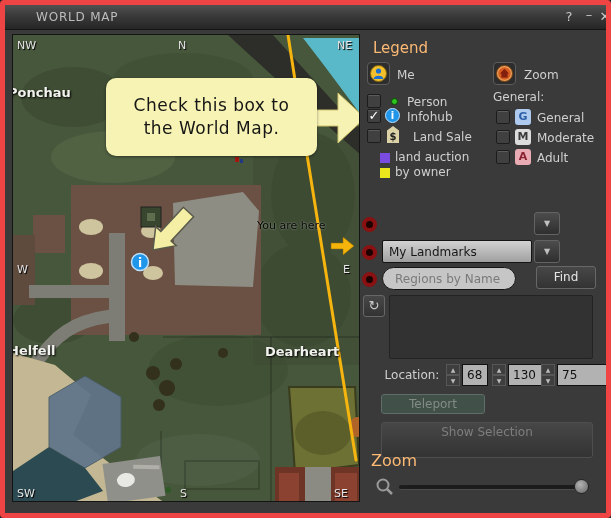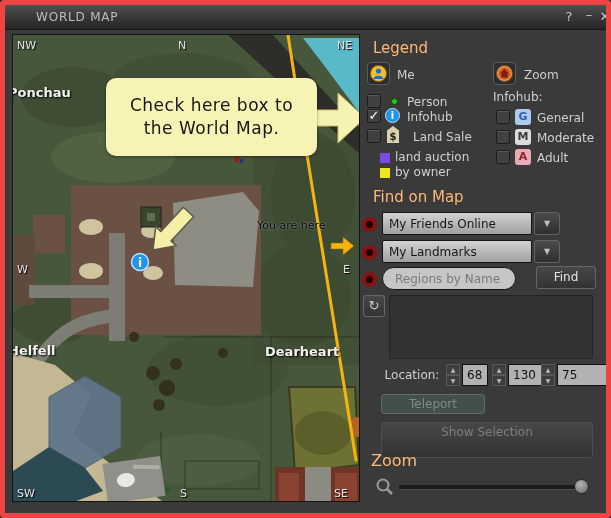--- a/index.html
+++ b/index.html
@@ -153,21 +153,21 @@
     <span class="mlabel" style="left:4px;top:452px">SW</span>
     <span class="mlabel" style="left:167px;top:452px">S</span>
     <span class="mlabel" style="left:321px;top:452px">SE</span>
 
     <span class="rlabel" style="left:-5px;top:50px">Ponchau</span>
     <span class="rlabel" style="left:-5px;top:308px">Helfell</span>
     <span class="rlabel" style="left:252px;top:309px">Dearheart</span>
     <span id="youarehere">You are here</span>
 
     <div id="callout">
-      <div>Check here box to</div>
+      <div>Check this box to</div>
       <div>the World Map.</div>
     </div>
   </div>
 
   <span class="heading" style="left:368px;top:34px">Legend</span>
 
   <div class="iconbtn" style="left:362px;top:57px">
     <svg width="17" height="17">
       <circle cx="8.5" cy="8.5" r="8" fill="#f2c02c" stroke="#8a6a10"></circle>
       <circle cx="8.5" cy="6" r="2.6" fill="#1a6fd0"></circle>
@@ -195,35 +195,33 @@
 
   <div class="cb" style="left:362px;top:124px"></div>
   <span style="position:absolute;left:382px;top:121px;width:12px;height:17px;background:#dcd2a8;clip-path:polygon(50% 0,100% 26%,100% 100%,0 100%,0 26%);color:#222;font-weight:bold;font-size:10px;text-align:center;line-height:22px">$</span>
   <span class="lbl" style="left:408px;top:125px">Land Sale</span>
 
   <span class="swatch" style="left:375px;top:148px;background:#7a4be0"></span>
   <span class="lbl" style="left:390px;top:145px">land auction</span>
   <span class="swatch" style="left:375px;top:163px;background:#ece61c"></span>
   <span class="lbl" style="left:390px;top:160px">by owner</span>
 
-  <span class="lbl" style="left:488px;top:85px">Infohub:</span>
+  <span class="lbl" style="left:488px;top:85px">General:</span>
   <div class="cb" style="left:491px;top:105px"></div>
   <span class="badge" style="left:510px;top:104px;background:#aecbef;color:#2a5fa8">G</span>
   <span class="lbl" style="left:532px;top:106px">General</span>
   <div class="cb" style="left:491px;top:125px"></div>
   <span class="badge" style="left:510px;top:124px;background:#dcdcdc;color:#3c3c3c">M</span>
   <span class="lbl" style="left:532px;top:126px">Moderate</span>
   <div class="cb" style="left:491px;top:145px"></div>
   <span class="badge" style="left:510px;top:144px;background:#eaacb4;color:#8a2430">A</span>
   <span class="lbl" style="left:532px;top:146px">Adult</span>
 
-  <span class="heading" style="left:368px;top:183px">Find on Map</span>
 
   <span class="target" style="left:357px;top:212px"></span>
-  <div class="combo" style="left:377px;top:207px">My Friends Online</div>
   <div class="combobtn" style="left:529px;top:207px"><span>▼</span></div>
 
   <span class="target" style="left:357px;top:240px"></span>
   <div class="combo" style="left:377px;top:235px">My Landmarks</div>
   <div class="combobtn" style="left:529px;top:235px"><span>▼</span></div>
 
   <span class="target" style="left:357px;top:267px"></span>
   <div id="regionpill">
     <input type="text" placeholder="Regions by Name" style="">
   </div>

